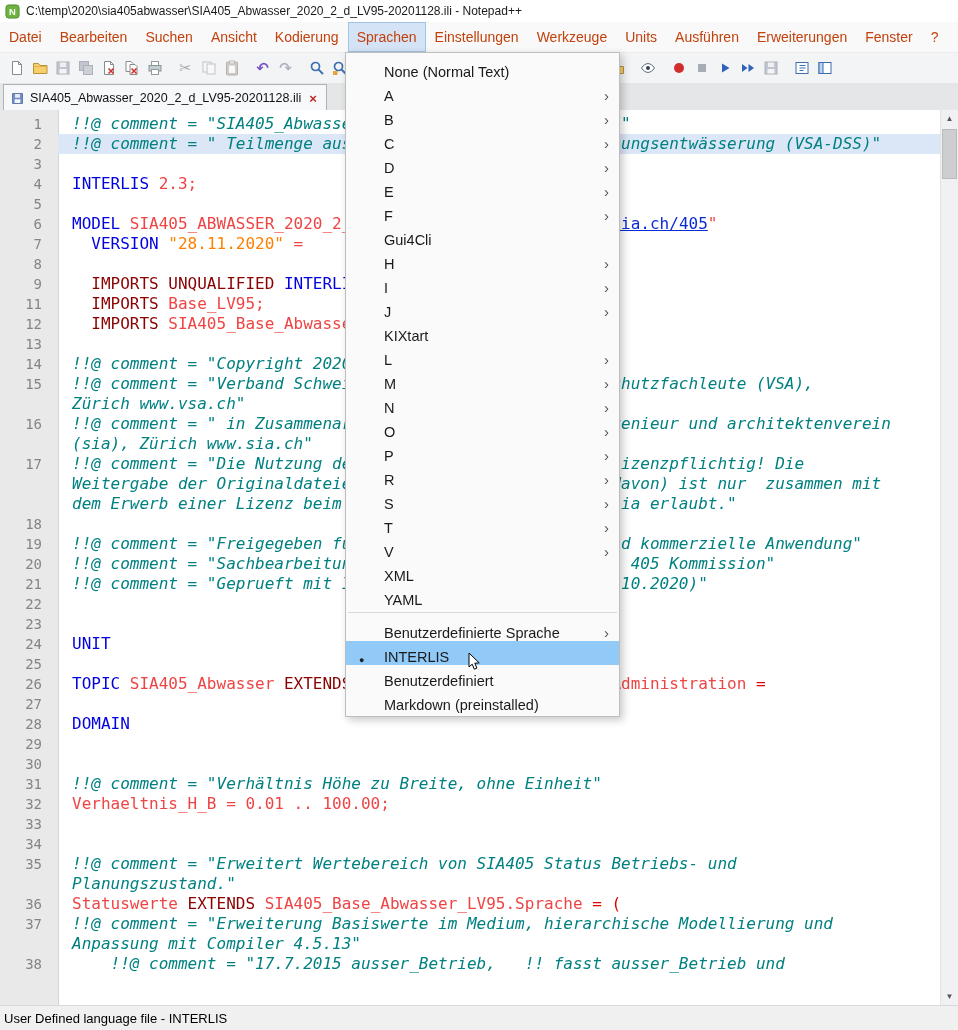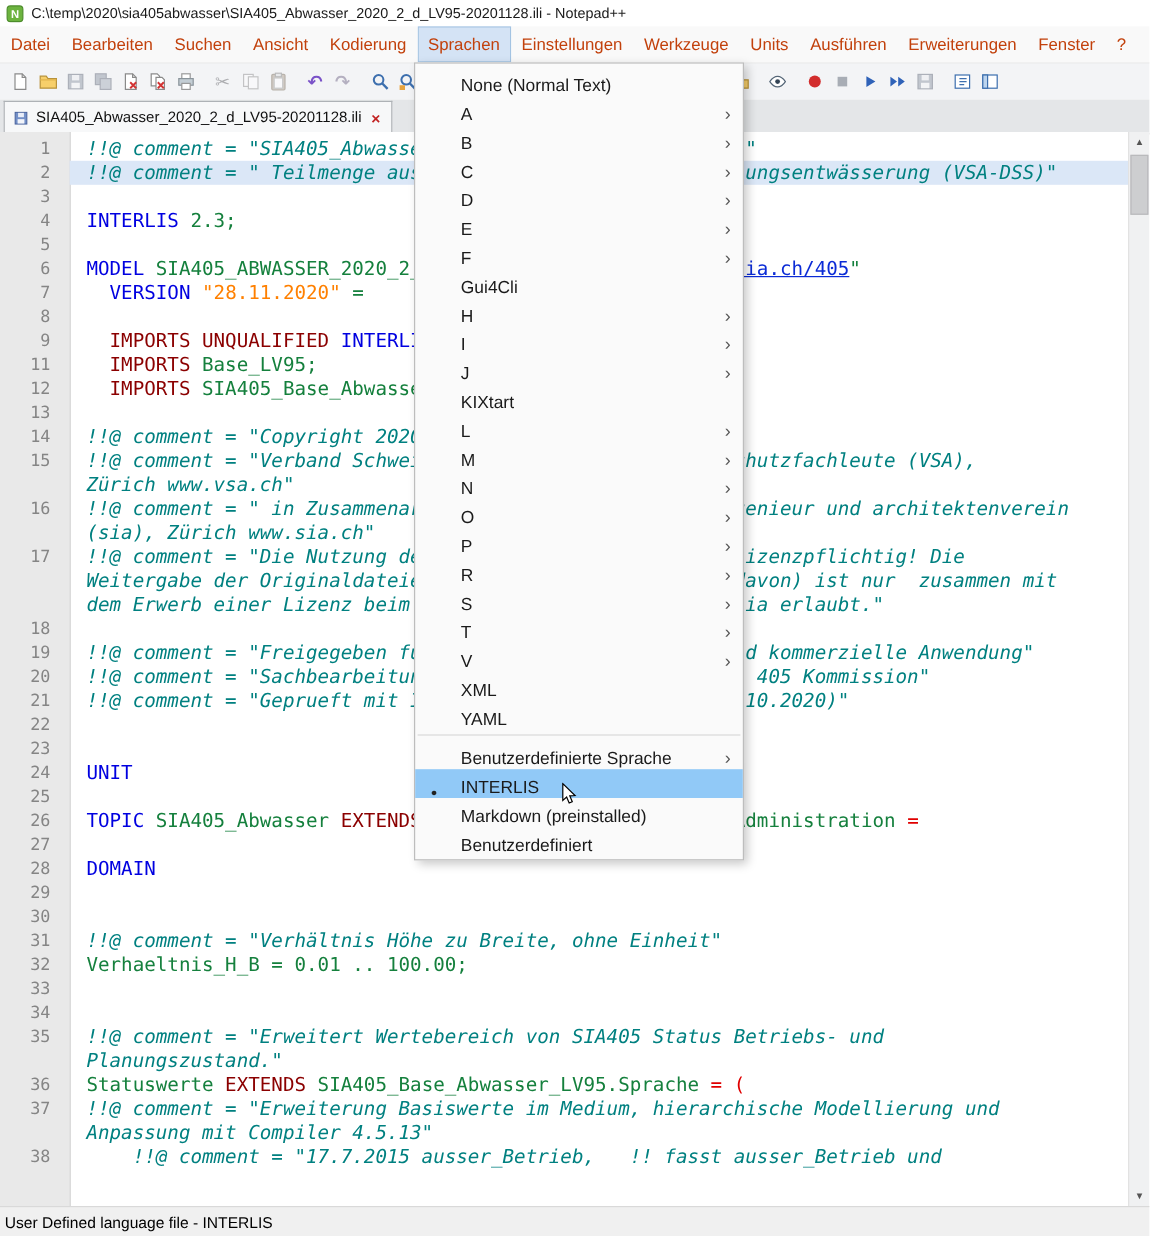--- a/index.html
+++ b/index.html
@@ -39,21 +39,21 @@
        font-family:"DejaVu Sans Mono","Liberation Mono",monospace;font-size:16px}
   .ln{width:58px;flex:none;color:#858585;text-align:right;padding-right:16px;box-sizing:border-box;font-size:14px}
   .code{flex:1;padding-left:14px;overflow:hidden}
   .row.hl .code{background:#dbe7f7}
   .cm{color:#008080;font-style:italic}
   .kw{color:#0000e0}
   .kw2{color:#8b0000}
   .str{color:#ff8000}
   .op{color:#e00000}
   .lnk{color:#0b2bd6;text-decoration:underline}
-  .tx{color:#15803d}
+  .tx{color:#ef4444}
 
   
   .vscroll{position:absolute;right:0;top:0;bottom:0;width:17px;background:#f0f1f2;border-left:1px solid #e2e2e2}
   .sarrow{height:17px;display:flex;align-items:center;justify-content:center;font-size:8px;color:#555}
   .sarrow.down{position:absolute;bottom:0;left:0;right:0}
   .sthumb{position:absolute;left:1px;right:1px;top:19px;height:48px;background:#cdced0;border:1px solid #b9babc}
 
   
   .statusbar{position:absolute;left:0;right:0;bottom:0;height:25px;background:#f0f0f0;border-top:1px solid #d9d9d9;
              display:flex;align-items:center;padding-left:4px;font-size:13px;color:#000000;box-sizing:border-box}
@@ -432,24 +432,24 @@
     <div class="msep"></div>
     <div class="lmi">
       <span>Benutzerdefinierte Sprache</span>
       <span class="arr">›</span>
     </div>
     <div class="lmi sel">
       <span class="bullet">●</span>
       <span>INTERLIS</span>
     </div>
     <div class="lmi">
+      <span>Benutzerdefiniert</span>
+    </div>
+    <div class="lmi">
       <span>Markdown (preinstalled)</span>
-    </div>
-    <div class="lmi">
-      <span>Benutzerdefiniert</span>
     </div>
   </div>
 
 <span class="cursor">
   <svg width="13" height="19" viewBox="0 0 13 19">
       <path d="M1 1v14l3.2-2.8 2.1 5 2.6-1.1-2.1-4.9 4.4-.3z" fill="#fff" stroke="#000"></path>
     </svg>
 </span>
 
 <div class="statusbar">

